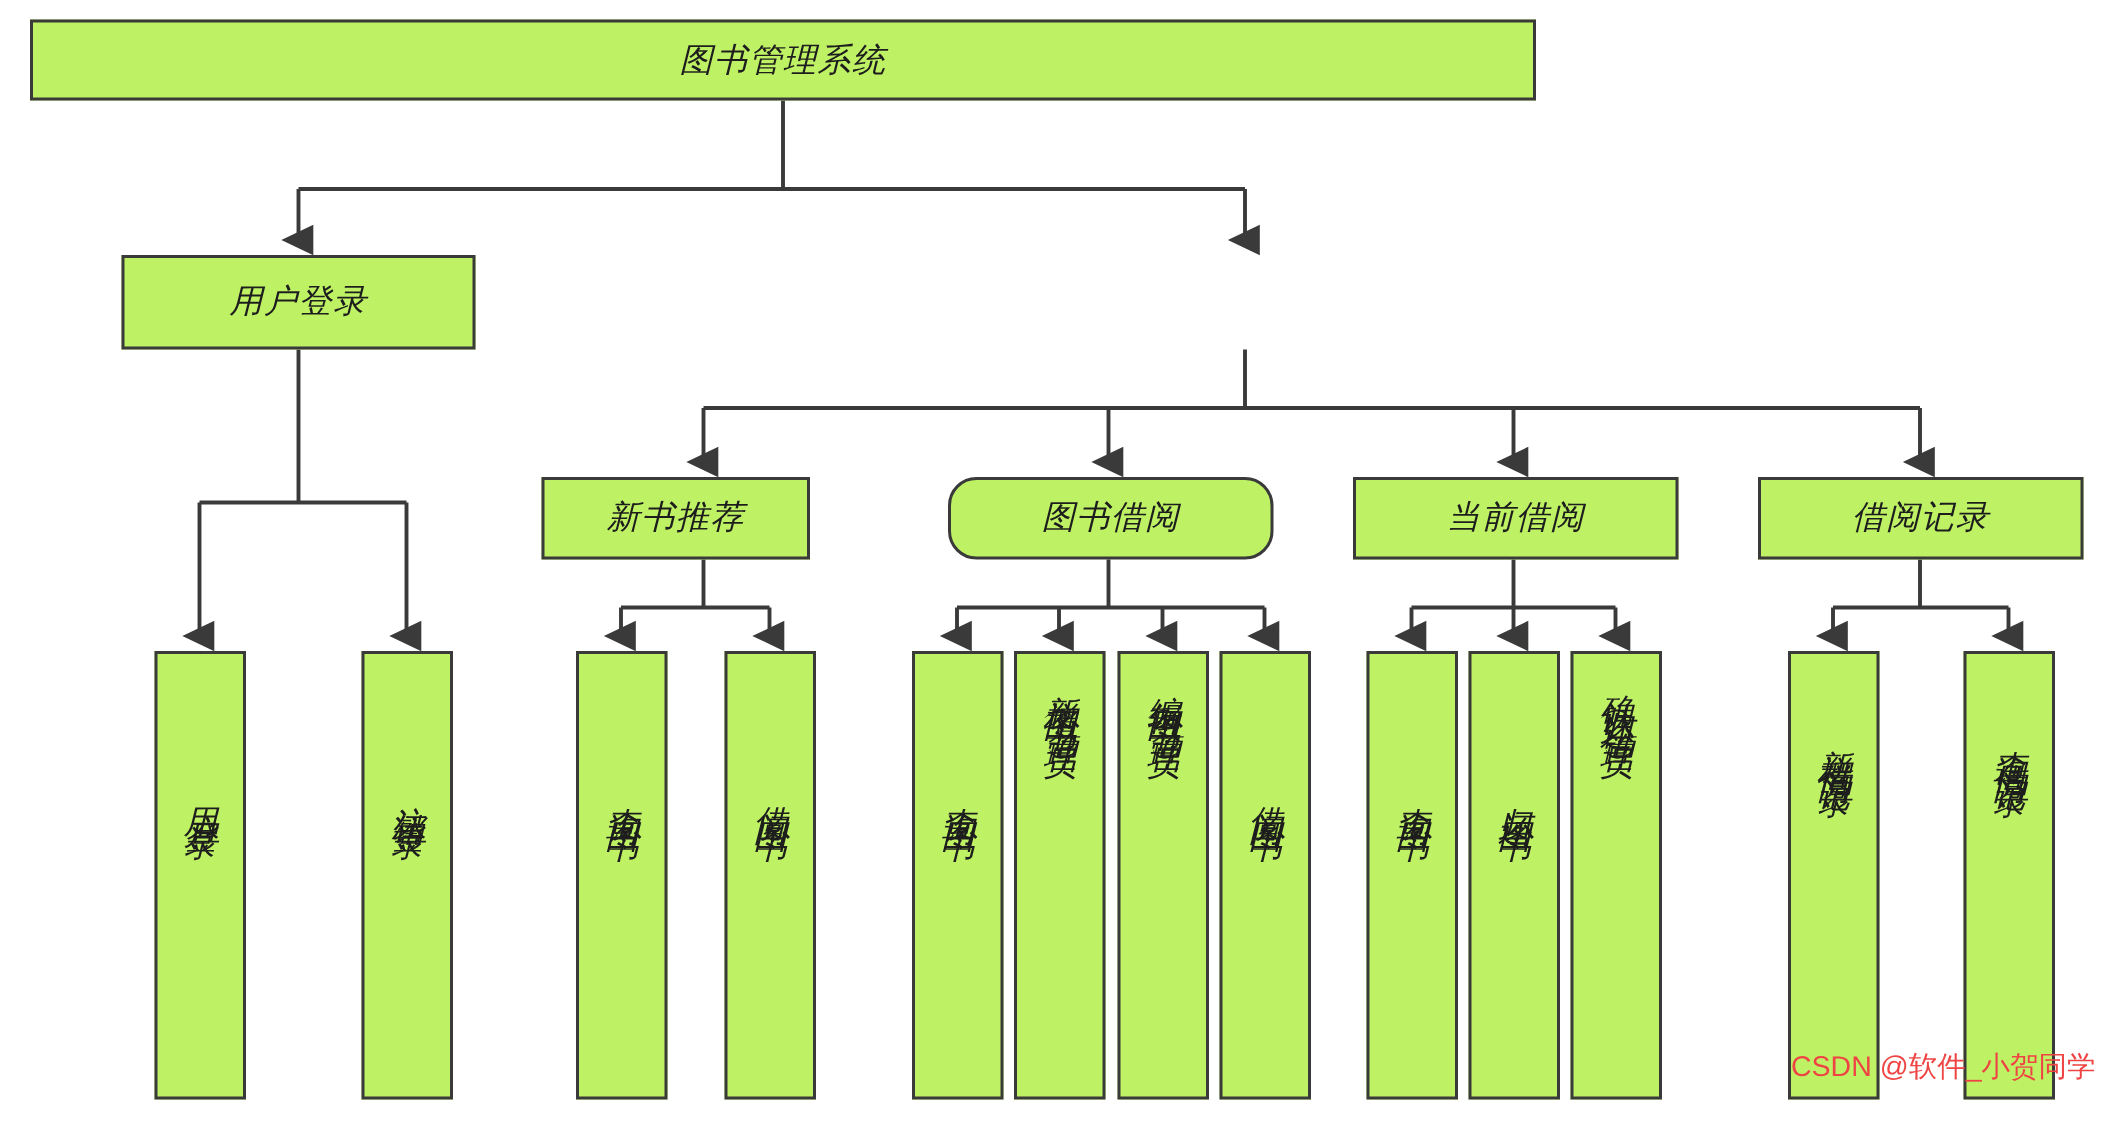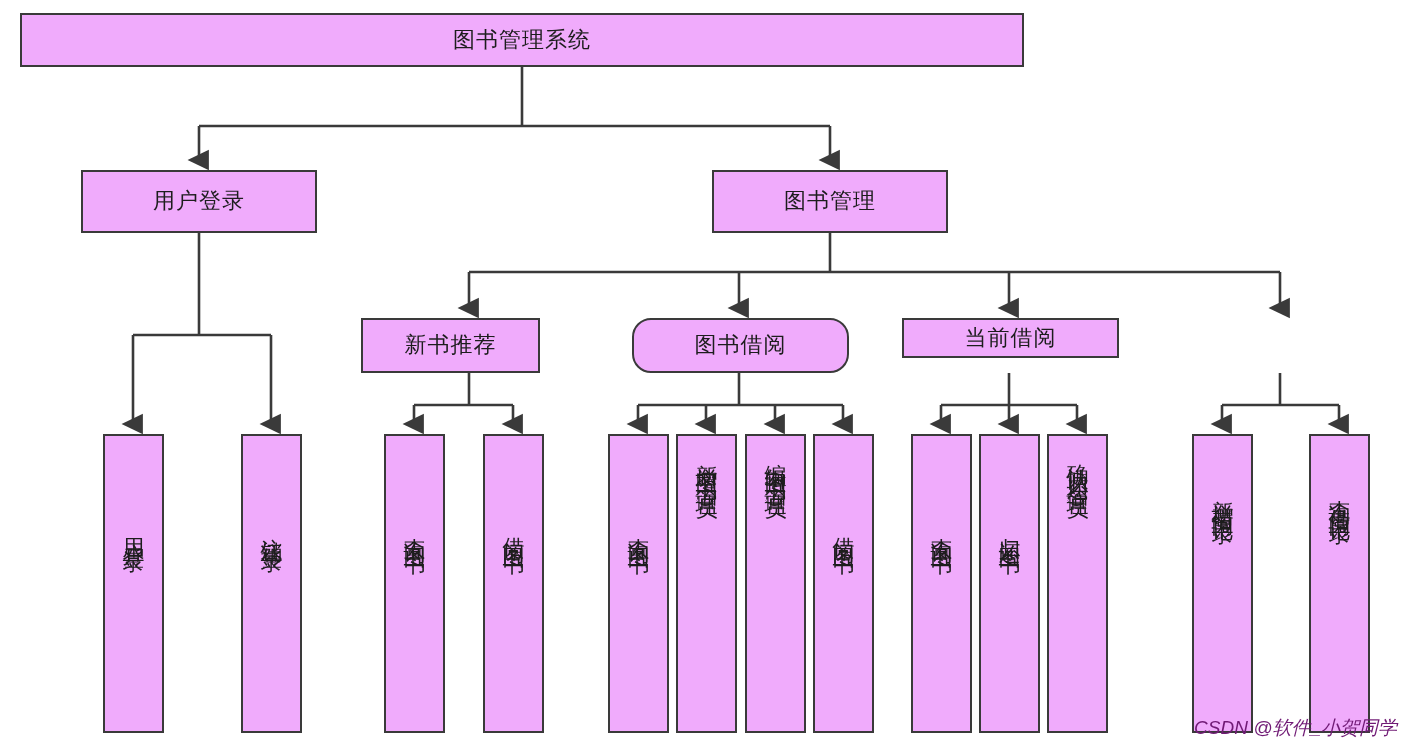--- a/index.html
+++ b/index.html
@@ -14,27 +14,28 @@
     width:1405px;height:747px;
   }
   svg#edges{
     position:absolute;left:0;top:0;
     width:1405px;height:747px;
     pointer-events:none;
   }
   .node{
     position:absolute;
     box-sizing:border-box;
-    background:#f0abfc;
+    background:#bef264;
     border:2.5px solid #3a3a3a;
     display:flex;
     align-items:center;
     justify-content:center;
     color:#1d1d1d;
     z-index:2;
+    font-style:italic;
   }
   .node .lbl{
     display:block;
     text-align:center;
     line-height:1.12;
     white-space:nowrap;
   }
   
   .h-node .lbl{
     font-size:22px;
@@ -48,26 +49,25 @@
   .v-node .lbl{
     writing-mode:vertical-rl;
     text-orientation:upright;
     font-size:22px;
     letter-spacing:5px;
     line-height:1;
     white-space:nowrap;
   }
   #watermark{
     position:absolute;
-    right:8px;bottom:6px;
+    right:8px;bottom:23px;
     font-size:19px;
-    color:#701a75;
+    color:#ef4444;
     z-index:5;
     white-space:nowrap;
-    font-style:italic;
   }
 </style>
 </head>
 <body>
 
 <div id="diagram">
 
   <svg id="edges" viewBox="0 0 1405 747">
     <defs>
       <marker id="arrow" markerWidth="9" markerHeight="9" refX="4.5" refY="4.2" orient="auto" markerUnits="strokeWidth">
@@ -118,32 +118,32 @@
     </g>
   </svg>
 
   <div class="node h-node" style="left:20px;top:13px;width:1004px;height:54px;">
     <span class="lbl">图书管理系统</span>
   </div>
 
   <div class="node h-node" style="left:81px;top:170px;width:236px;height:63px;">
     <span class="lbl">用户登录</span>
   </div>
-  <div class="node h-node" style="left:712px;top:170px;width:236px;height:63px;">
-    <span class="lbl">图书管理</span>
-  </div>
 
   <div class="node h-node" style="left:361px;top:318px;width:179px;height:55px;">
     <span class="lbl">新书推荐</span>
   </div>
   <div class="node h-node" style="left:632px;top:318px;width:217px;height:55px;border-radius:19px;">
     <span class="lbl">图书借阅</span>
   </div>
-  <div class="node h-node" style="left:902px;top:318px;width:217px;height:40px;">
+  <div class="node h-node" style="left:902px;top:318px;width:217px;height:55px;">
     <span class="lbl">当前借阅</span>
+  </div>
+  <div class="node h-node" style="left:1172px;top:318px;width:217px;height:55px;">
+    <span class="lbl">借阅记录</span>
   </div>
 
   <div class="node v-node" style="left:103px;top:434px;width:61px;height:299px;padding-top:84px;">
     <span class="lbl">用户登录</span>
   </div>
   <div class="node v-node" style="left:241px;top:434px;width:61px;height:299px;padding-top:84px;">
     <span class="lbl">注销登录</span>
   </div>
 
   <div class="node v-node" style="left:384px;top:434px;width:61px;height:299px;padding-top:84px;">

